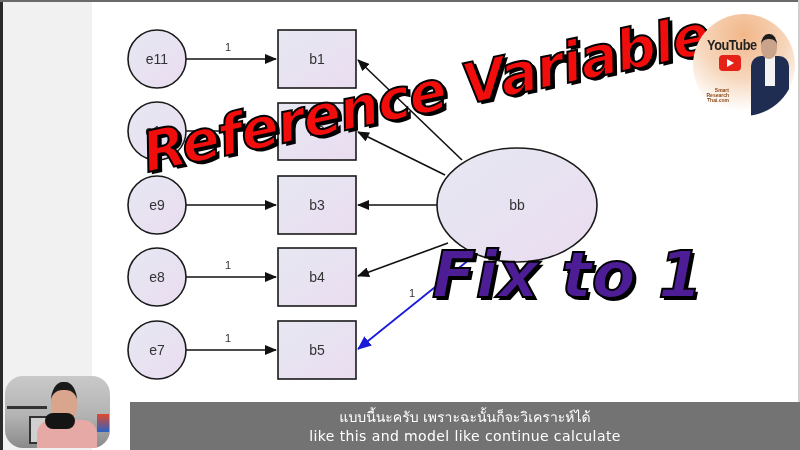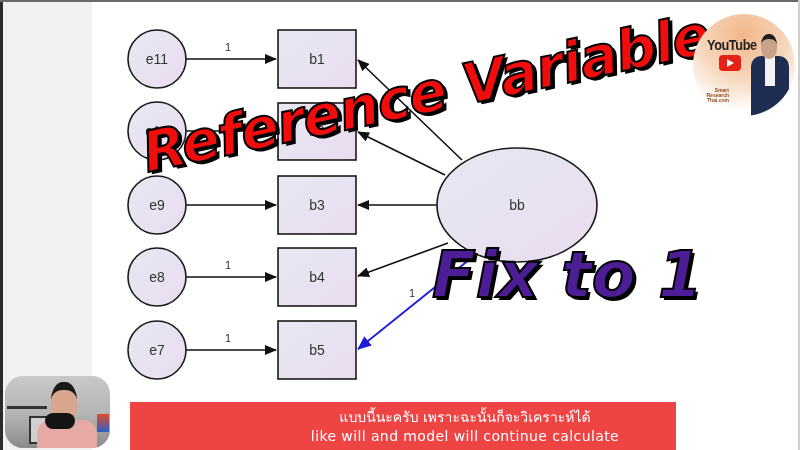--- a/index.html
+++ b/index.html
@@ -22,21 +22,21 @@
   .yt-shirt { position:absolute; left:14px; top:22px; width:10px; height:30px; background:#f3f3f3; }
   .yt-logo-small { position:absolute; left:8px; top:74px; font-size:5px; line-height:5px; color:#8a4a1a; font-weight:bold; }
   .cursor { position:absolute; left:716px; top:108px; width:0; height:0; }
   .webcam { position:absolute; left:5px; top:376px; width:105px; height:72px; border-radius:18px; overflow:hidden; background:linear-gradient(180deg,#c9c9c9 0%,#b3b3b3 55%,#8a8a8a 100%); }
   .wc-face { position:absolute; left:46px; top:6px; width:26px; height:34px; background:#d9a68d; border-radius:45%; border-top:8px solid #1a1a1a; }
   .wc-body { position:absolute; left:32px; top:44px; width:60px; height:30px; background:#e7a9a6; border-radius:14px 14px 0 0; }
   .wc-mic { position:absolute; left:40px; top:37px; width:30px; height:16px; background:#141414; border-radius:8px; }
   .wc-arm { position:absolute; left:2px; top:30px; width:40px; height:3px; background:#333; }
   .wc-frame { position:absolute; left:24px; top:40px; width:18px; height:24px; border:2px solid #333; background:#d0d0d0; }
   .wc-poster { position:absolute; left:92px; top:38px; width:12px; height:18px; background:linear-gradient(#e04a2a,#2c62c4); }
-  .subtitle-bar { position:absolute; left:130px; top:402px; width:546px; height:48px; background:#ef4444; }
+  .subtitle-bar { position:absolute; left:130px; top:402px; width:670px; height:48px; background:#737373; }
   .sub-line { position:absolute; left:0; width:670px; text-align:center; color:#fff; font-family:"DejaVu Sans", sans-serif; font-size:14px; }
   .sub-th { top:4px; }
   .sub-en { top:26px; letter-spacing:0.4px; }
   .node-label { font-family:"Liberation Sans", sans-serif; font-size:14px; fill:#333; }
   .weight-label { font-family:"Liberation Sans", sans-serif; font-size:11px; fill:#333; }
 </style>
 </head>
 <body>
 
 <div class="frame">
@@ -135,15 +135,15 @@
     <div class="wc-arm"></div>
     <div class="wc-frame"></div>
     <div class="wc-poster"></div>
     <div class="wc-body"></div>
     <div class="wc-face"></div>
     <div class="wc-mic"></div>
   </div>
 
   <div class="subtitle-bar">
     <div class="sub-line sub-th">แบบนี้นะครับ เพราะฉะนั้นก็จะวิเคราะห์ได้</div>
-    <div class="sub-line sub-en">like will and model will continue calculate</div>
+    <div class="sub-line sub-en">like this and model like continue calculate</div>
   </div>
 </div>
 
 </body></html>

